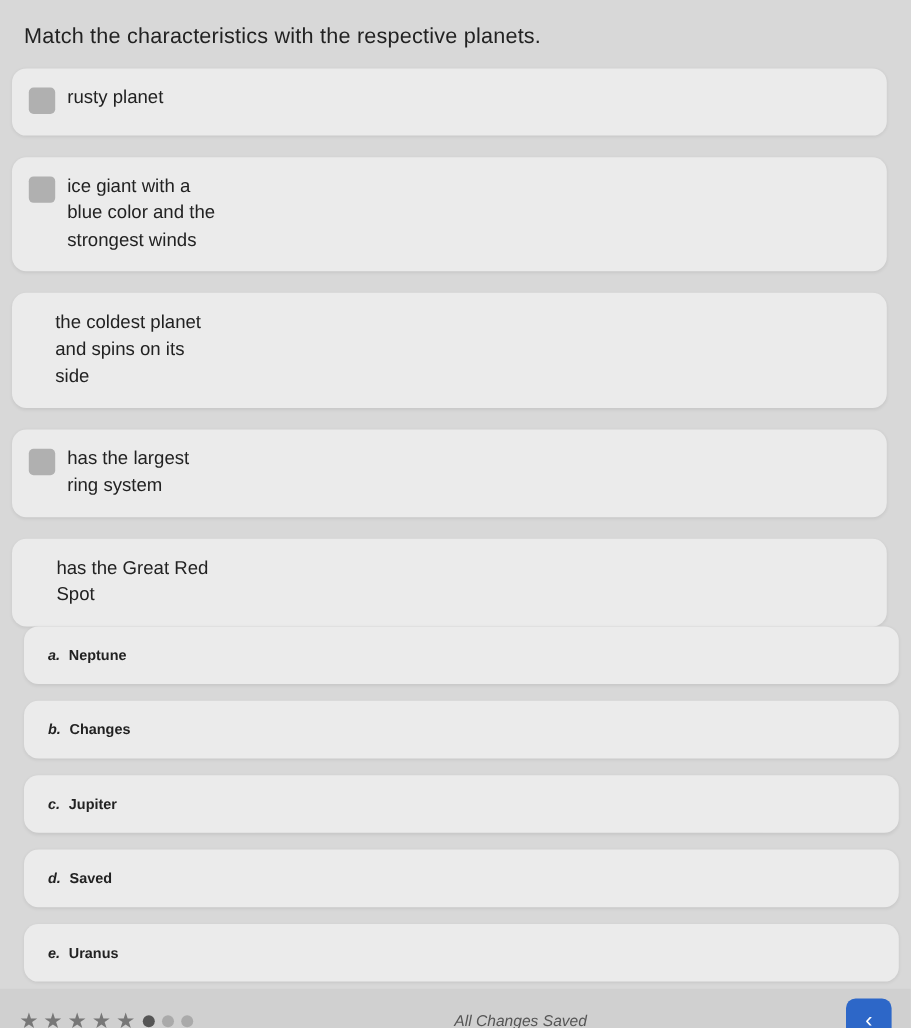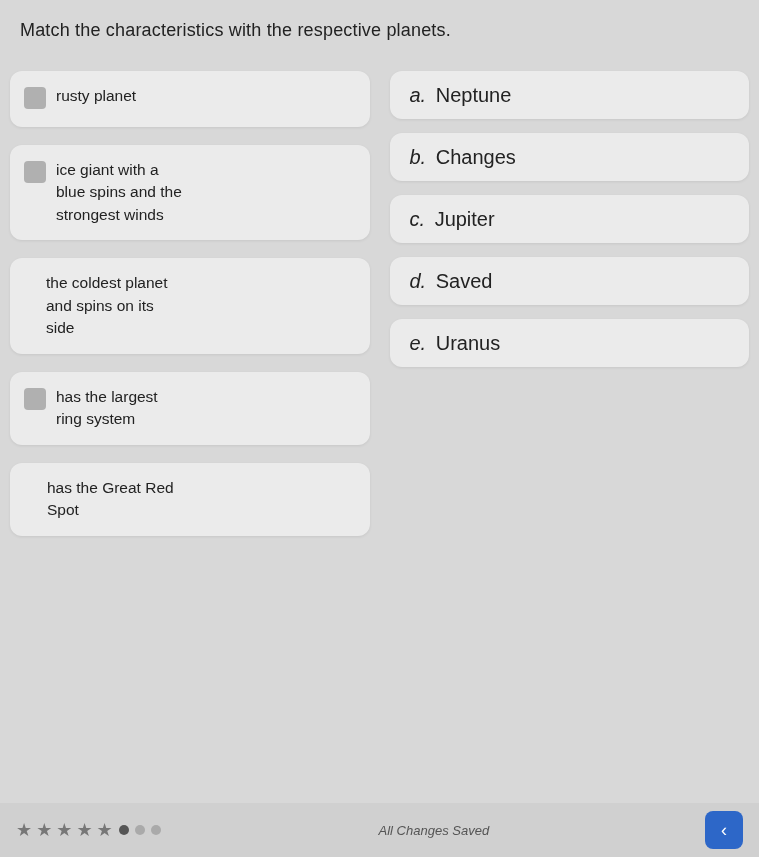--- a/index.html
+++ b/index.html
@@ -23,24 +23,23 @@
     .header {
       padding: 10px 20px 16px 20px;
       font-size: 18px;
       font-weight: 400;
       color: #222;
       letter-spacing: 0.01em;
     }
 
     .main-content {
       display: flex;
-      flex-direction: row;
+      flex-direction: column;
       gap: 0;
       padding: 0 10px;
-      margin-top: 14px;
     }
 
     .left-column {
       display: flex;
       flex-direction: column;
       gap: 18px;
       flex: 1;
       padding-right: 10px;
     }
 
@@ -84,23 +83,23 @@
       background: #ebebeb;
       border-radius: 12px;
       padding: 12px 20px;
       display: flex;
       align-items: center;
       box-shadow: 0 1px 3px rgba(0,0,0,0.08);
       min-height: 48px;
     }
 
     .answer-label {
-      font-size: 20px;
-      color: #222;
-      font-weight: 400;
+      font-size: 12px;
+      color: #222;
+      font-weight: 700;
     }
 
     .answer-prefix {
       font-style: italic;
       margin-right: 4px;
       color: #222;
     }
 
     .footer {
       position: absolute;
@@ -184,21 +183,21 @@
     <div class="left-column">
 
       <div class="card">
         <div class="card-icon"></div>
         <span class="card-text">rusty planet</span>
       </div>
 
       <div class="card">
         <div class="card-icon"></div>
         <span class="card-text" style="white-space:pre-line;">ice giant with a
-blue spins and the
+blue color and the
 strongest winds</span>
       </div>
 
       <div class="card" style="padding-left:36px;">
         <span class="card-text" style="white-space:pre-line;">the coldest planet
 and spins on its
 side</span>
       </div>
 
       <div class="card">

